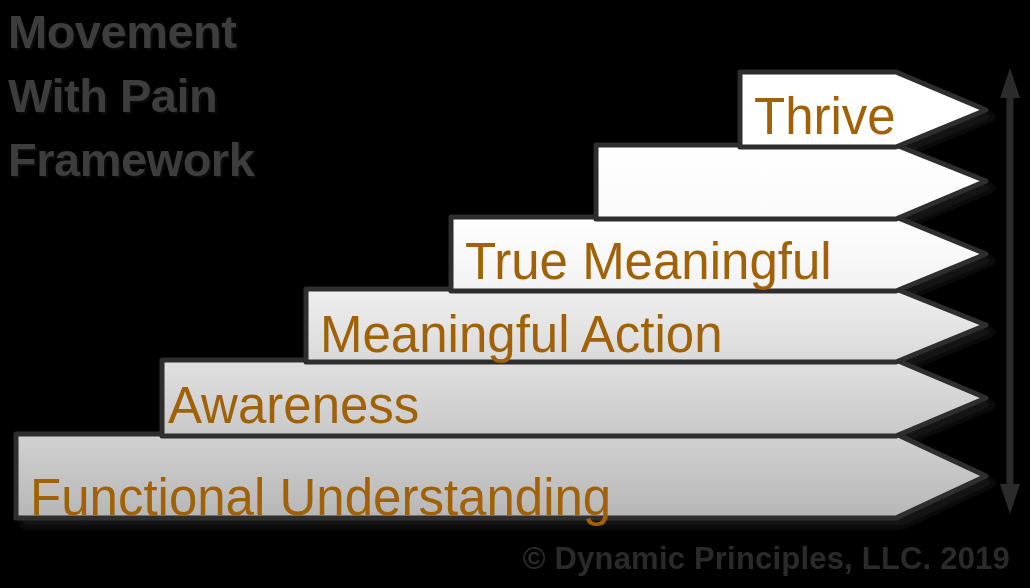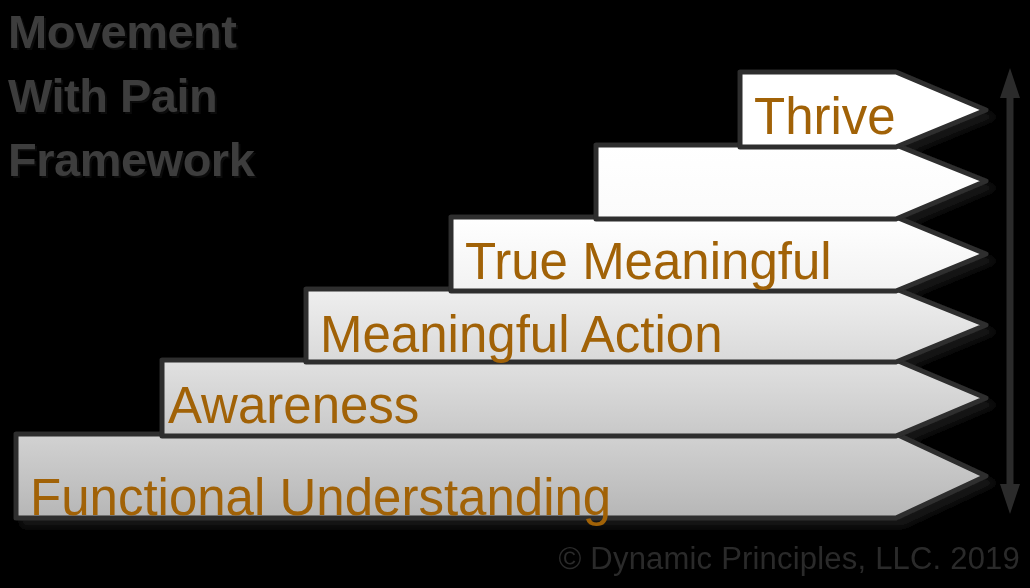--- a/index.html
+++ b/index.html
@@ -40,24 +40,24 @@
     position: absolute;
     font-family: "Liberation Sans", sans-serif;
     font-size: 51px;
     color: #a16207;
     white-space: nowrap;
     line-height: 1;
     pointer-events: none;
   }
   #copyright {
     position: absolute;
-    right: 10px;
+    right: 20px;
     bottom: 8px;
     font-family: "Liberation Sans", sans-serif;
-    font-weight: normal;
+    font-weight: bold;
     font-size: 31px;
     color: #2a2a2a;
     letter-spacing: 0.2px;
     white-space: nowrap;
   }
 </style>
 </head>
 <body>
 
 <div id="canvas">

